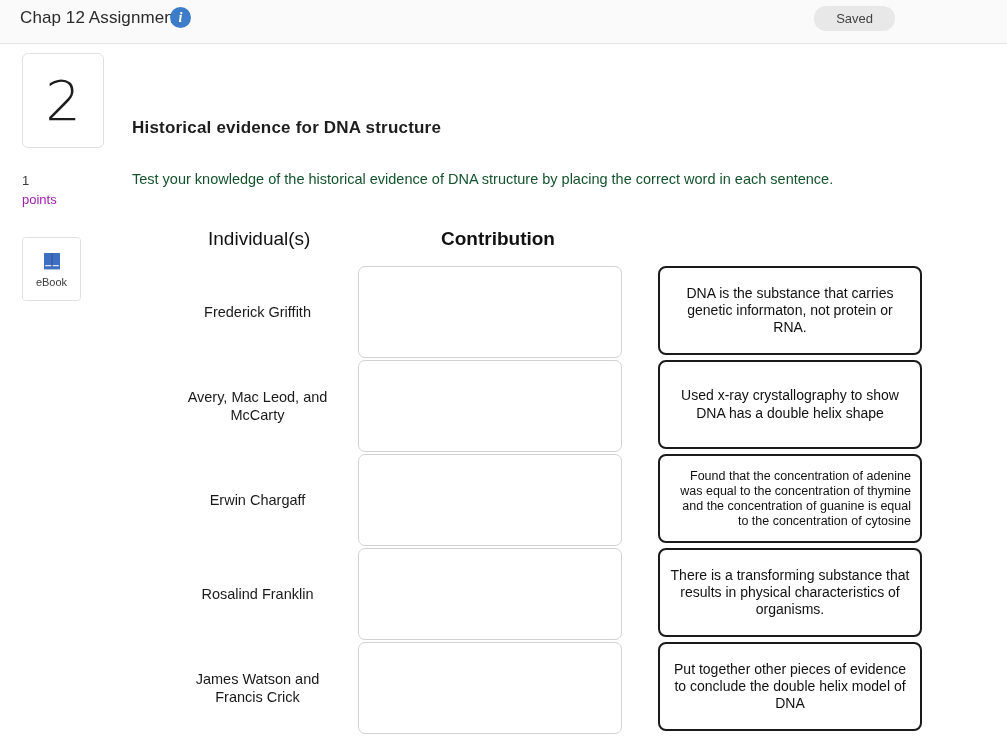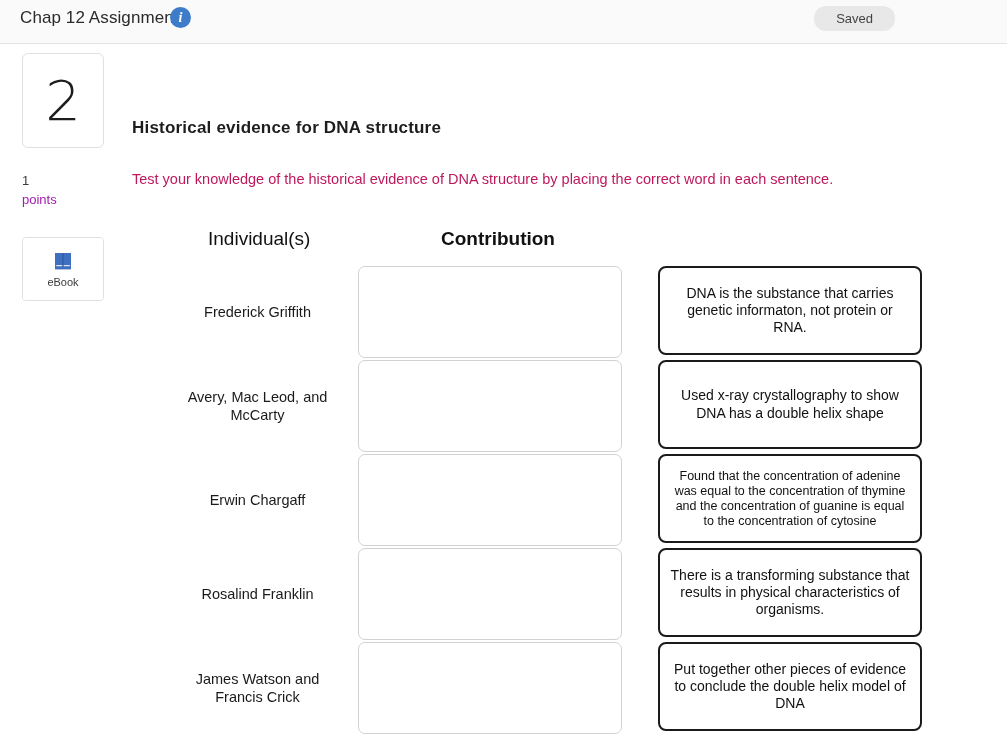--- a/index.html
+++ b/index.html
@@ -57,21 +57,21 @@
     position: absolute; left: 22px; top: 173px;
     font-size: 13px; color: #3b3b3b;
   }
   #points-label {
     position: absolute; left: 22px; top: 192px;
     font-size: 13px; color: #a21caf;
   }
 
   #tool-rail {
     position: absolute; left: 22px; top: 237px;
-    width: 82px;
+    width: 59px;
     border: 1px solid #e0e0e0; border-radius: 4px;
     background: #fff; overflow: hidden;
   }
   .tool-btn {
     height: 62px; width: 100%;
     display: flex; flex-direction: column;
     align-items: center; justify-content: center;
     cursor: pointer; background: #fff;
   }
   .tool-btn + .tool-btn { border-top: 1px solid #e6e6e6; }
@@ -79,21 +79,21 @@
   .tool-icon { width: 22px; height: 22px; display: block; }
 
   
   #q-title {
     position: absolute; left: 132px; top: 118px;
     font-size: 17px; font-weight: bold; color: #1d1d1d;
     letter-spacing: .2px;
   }
   #q-instructions {
     position: absolute; left: 132px; top: 171px;
-    font-size: 14.5px; color: #be185d;
+    font-size: 14.5px; color: #14532d;
     white-space: nowrap;
   }
 
   #col-head-individuals {
     position: absolute; left: 208px; top: 228px;
     font-size: 19px; color: #111;
   }
   #col-head-contribution {
     position: absolute; left: 441px; top: 228px;
     font-size: 19px; color: #111; font-weight: bold;
@@ -124,21 +124,21 @@
     width: 264px; height: 89px;
     border: 2px solid #1a1a1a; border-radius: 8px;
     background: #fff;
     display: flex; align-items: center; justify-content: center;
     padding: 4px 9px;
     text-align: center;
     font-size: 14px; color: #111;
     line-height: 1.22;
     cursor: grab;
   }
-  .answer-card.small { font-size: 12.5px; line-height: 1.2; }
+  .answer-card.small { font-size: 12.5px; line-height: 1.2; text-align: right; }
 </style>
 </head>
 <body>
 
 <div id="topbar">
   <div id="assignment-title">Chap 12 Assignment</div>
   <div id="info-icon">i</div>
   <div id="saved-badge">Saved</div>
 </div>
 

